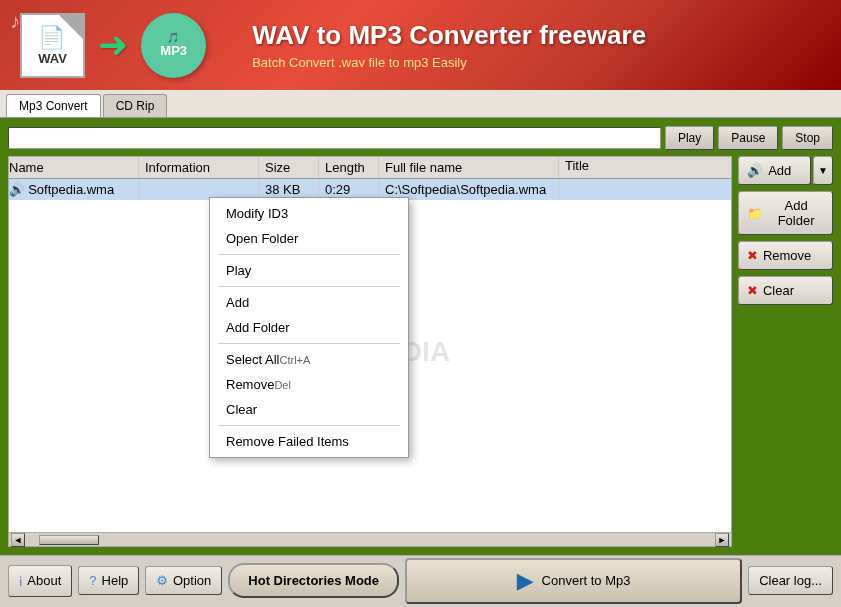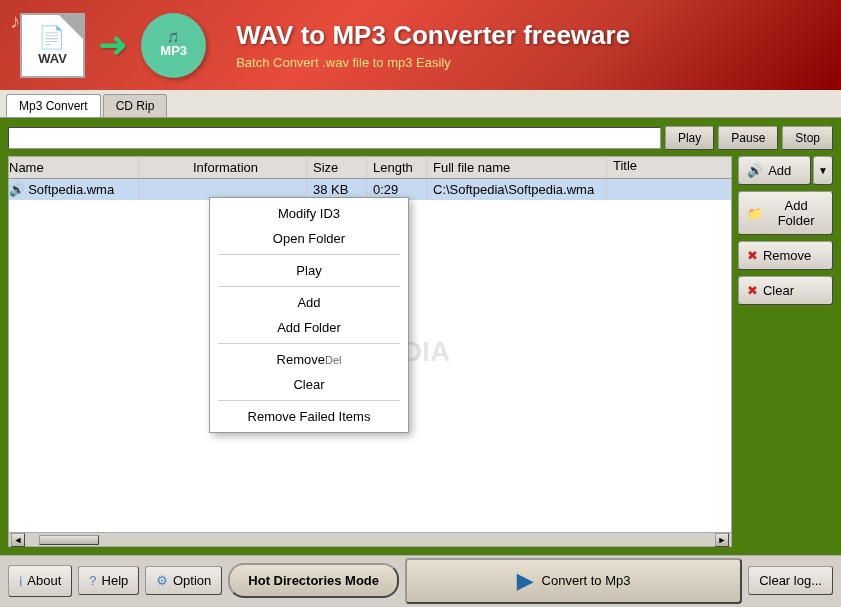--- a/index.html
+++ b/index.html
@@ -45,21 +45,21 @@
     }
     .mp3-box {
       width: 65px; height: 65px;
       background: #5bc8a0;
       border-radius: 50%;
       display: flex; flex-direction: column; align-items: center; justify-content: center;
       font-size: 14px; font-weight: bold; color: white;
       box-shadow: 2px 2px 5px rgba(0,0,0,0.3);
     }
     .header-text {
-      margin-left: 30px;
+      margin-left: 46px;
     }
     .header-title {
       font-size: 26px;
       font-weight: bold;
       color: white;
       text-shadow: 1px 1px 3px rgba(0,0,0,0.5);
     }
     .header-subtitle {
       font-size: 13px;
       color: #ffe080;
@@ -137,21 +137,21 @@
     }
 
     .file-table-header {
       display: flex;
       background: #e0ddd8;
       border-bottom: 1px solid #999;
       font-size: 12px;
       font-weight: normal;
     }
     .col-name { width: 130px; padding: 3px 0; border-right: 1px solid #ccc; }
-    .col-info { width: 120px; padding: 3px 6px; border-right: 1px solid #ccc; margin-left: 48px; }
+    .col-info { width: 120px; padding: 3px 6px; border-right: 1px solid #ccc; }
     .col-size { width: 60px; padding: 3px 6px; border-right: 1px solid #ccc; }
     .col-len { width: 60px; padding: 3px 6px; border-right: 1px solid #ccc; }
     .col-fullname { width: 180px; padding: 3px 6px; border-right: 1px solid #ccc; }
     .col-title { flex: 1; padding: 1px 6px; }
 
     .file-row {
       display: flex;
       background: #c5d9f1;
       font-size: 12px;
     }
@@ -179,21 +179,21 @@
       box-shadow: 3px 3px 8px rgba(0,0,0,0.3);
       z-index: 100;
       min-width: 200px;
       padding: 3px 0;
     }
     .ctx-item {
       padding: 5px 16px;
       cursor: pointer;
       font-size: 12px;
       display: flex;
-      justify-content: center;
+      justify-content: flex-start;
       align-items: center;
     }
     .ctx-separator {
       height: 1px;
       background: #d0d0d0;
       margin: 3px 8px;
     }
     .ctx-shortcut { color: #666; font-size: 11px; }
 
     
@@ -375,20 +375,24 @@
           <span>Play</span>
         </div>
         <div class="ctx-separator"></div>
         <div class="ctx-item">
           <span>Add</span>
         </div>
         <div class="ctx-item">
           <span>Add Folder</span>
         </div>
         <div class="ctx-separator"></div>
+        <div class="ctx-item">
+          <span>Select All</span>
+          <span class="ctx-shortcut">Ctrl+A</span>
+        </div>
         <div class="ctx-item">
           <span>Remove</span>
           <span class="ctx-shortcut">Del</span>
         </div>
         <div class="ctx-item">
           <span>Clear</span>
         </div>
         <div class="ctx-separator"></div>
         <div class="ctx-item">
           <span>Remove Failed Items</span>

